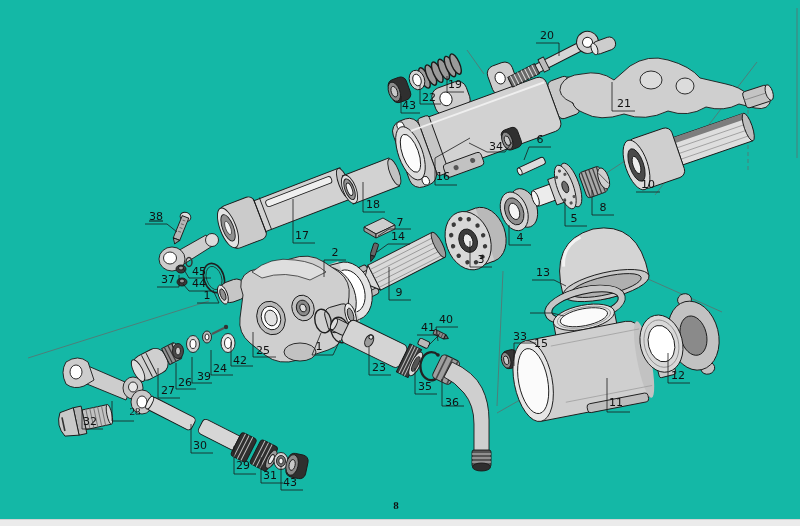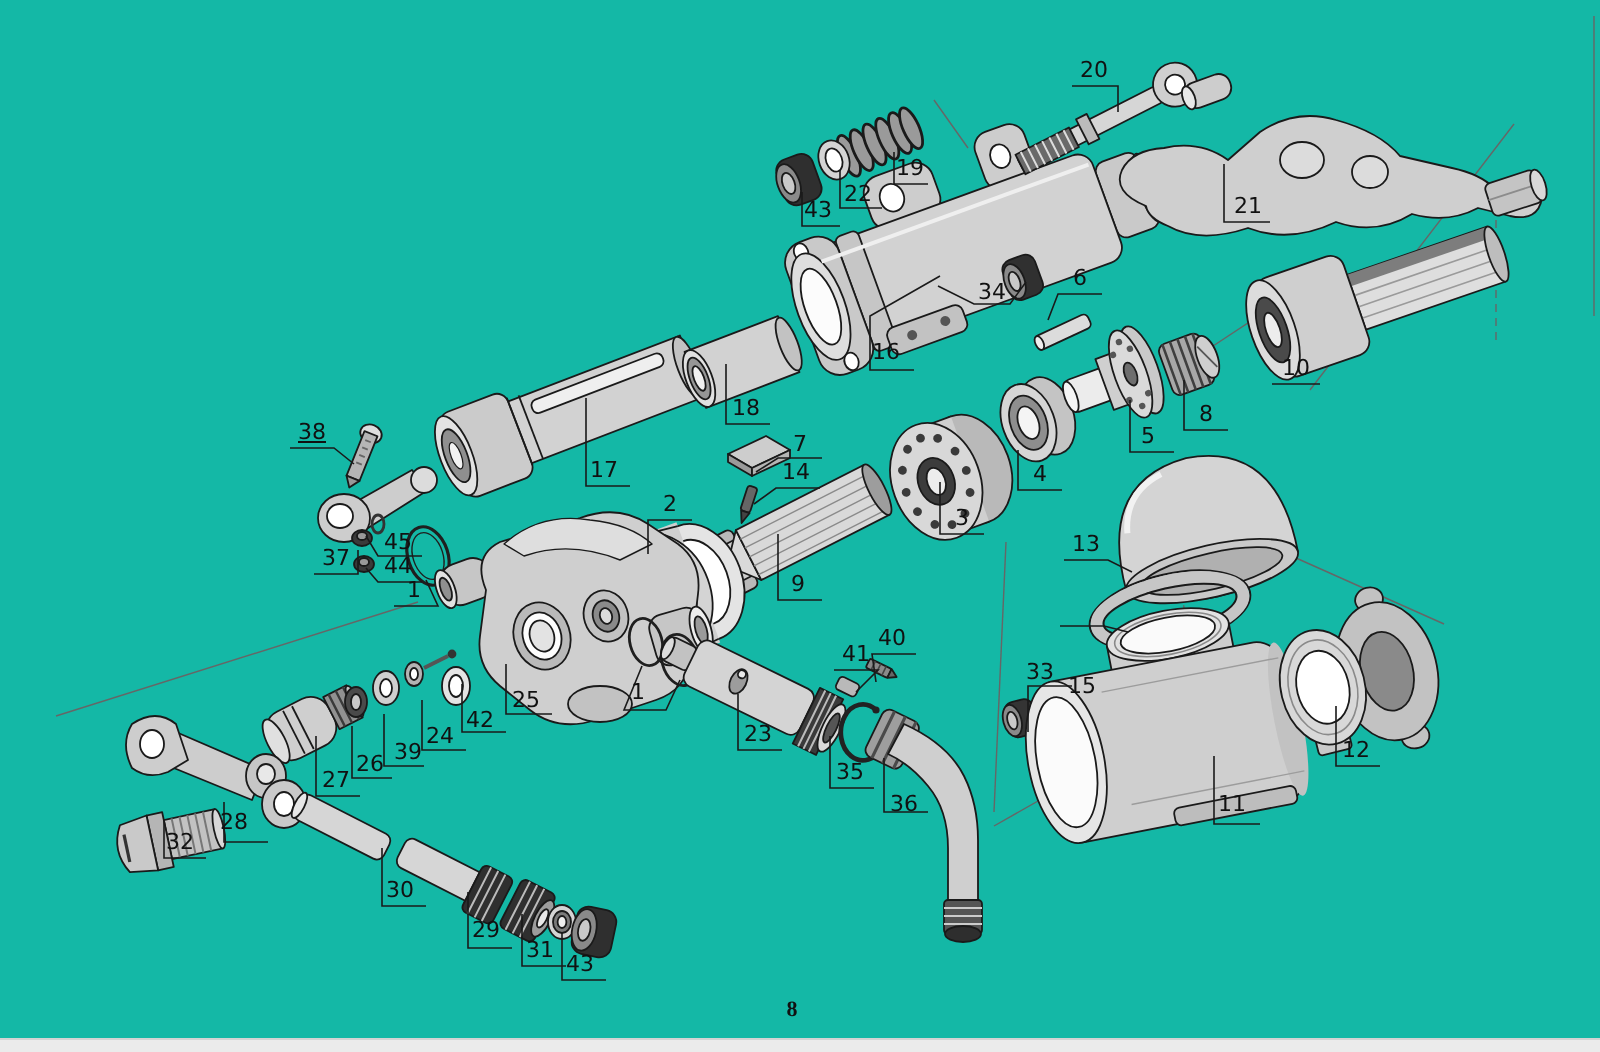--- a/index.html
+++ b/index.html
@@ -543,21 +543,21 @@
       <span class="part-label" style="left: 168px; top: 279px;">37</span>
       <span class="part-label" style="left: 199px; top: 271px;">45</span>
       <span class="part-label" style="left: 199px; top: 283px;">44</span>
       <span class="part-label" style="left: 207px; top: 295px;">1</span>
       <span class="part-label" style="left: 263px; top: 350px;">25</span>
       <span class="part-label" style="left: 240px; top: 360px;">42</span>
       <span class="part-label" style="left: 220px; top: 368px;">24</span>
       <span class="part-label" style="left: 204px; top: 376px;">39</span>
       <span class="part-label" style="left: 185px; top: 382px;">26</span>
       <span class="part-label" style="left: 168px; top: 390px;">27</span>
-      <span class="part-label" style="left: 117px; top: 411px;">28</span>
+      <span class="part-label" style="left: 135px; top: 411px; font-family: Liberation Serif, serif;">28</span>
       <span class="part-label" style="left: 90px; top: 421px;">32</span>
       <span class="part-label" style="left: 200px; top: 445px; text-align: right;">30</span>
       <span class="part-label" style="left: 243px; top: 465px;">29</span>
       <span class="part-label" style="left: 270px; top: 475px;">31</span>
       <span class="part-label" style="left: 290px; top: 482px;">43</span>
       <span class="part-label" style="left: 319px; top: 346px;">1</span>
       <span class="part-label" style="left: 379px; top: 367px;">23</span>
       <span class="part-label" style="left: 428px; top: 327px;">41</span>
       <span class="part-label" style="left: 446px; top: 319px; text-align: center;">40</span>
       <span class="part-label" style="left: 425px; top: 386px;">35</span>

